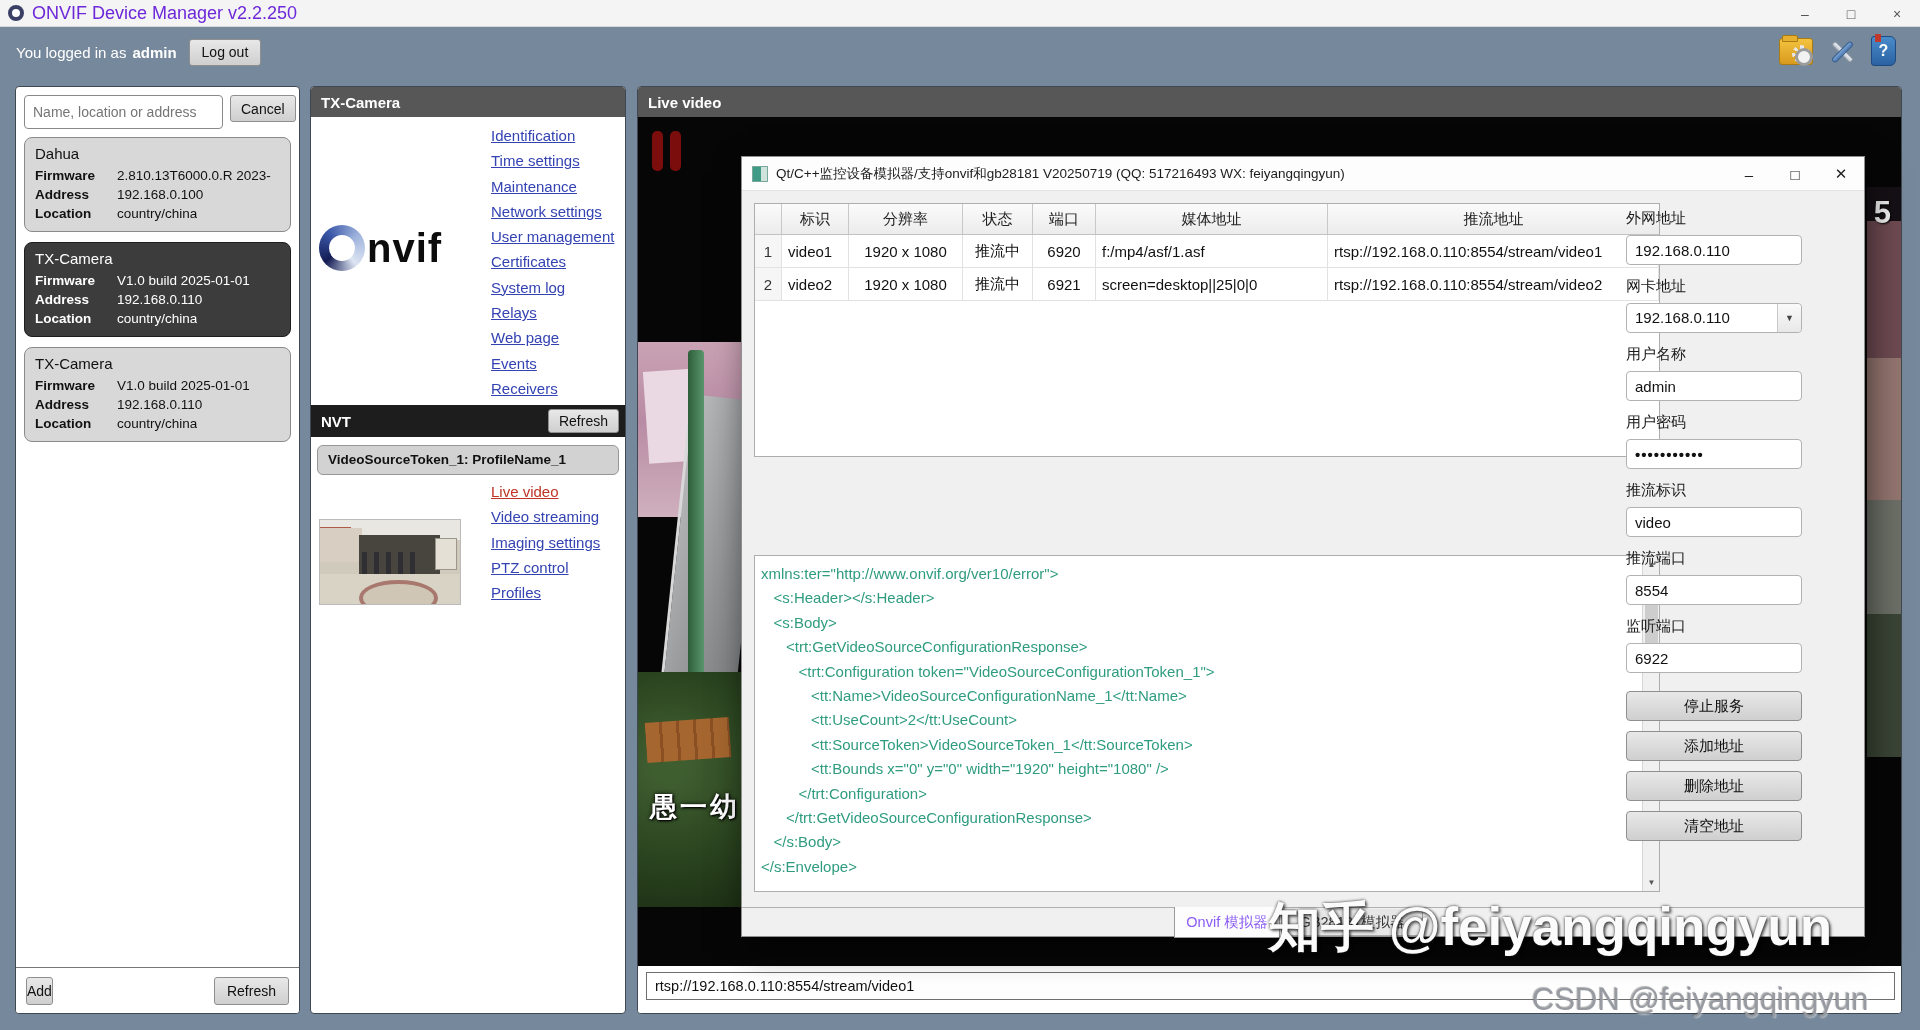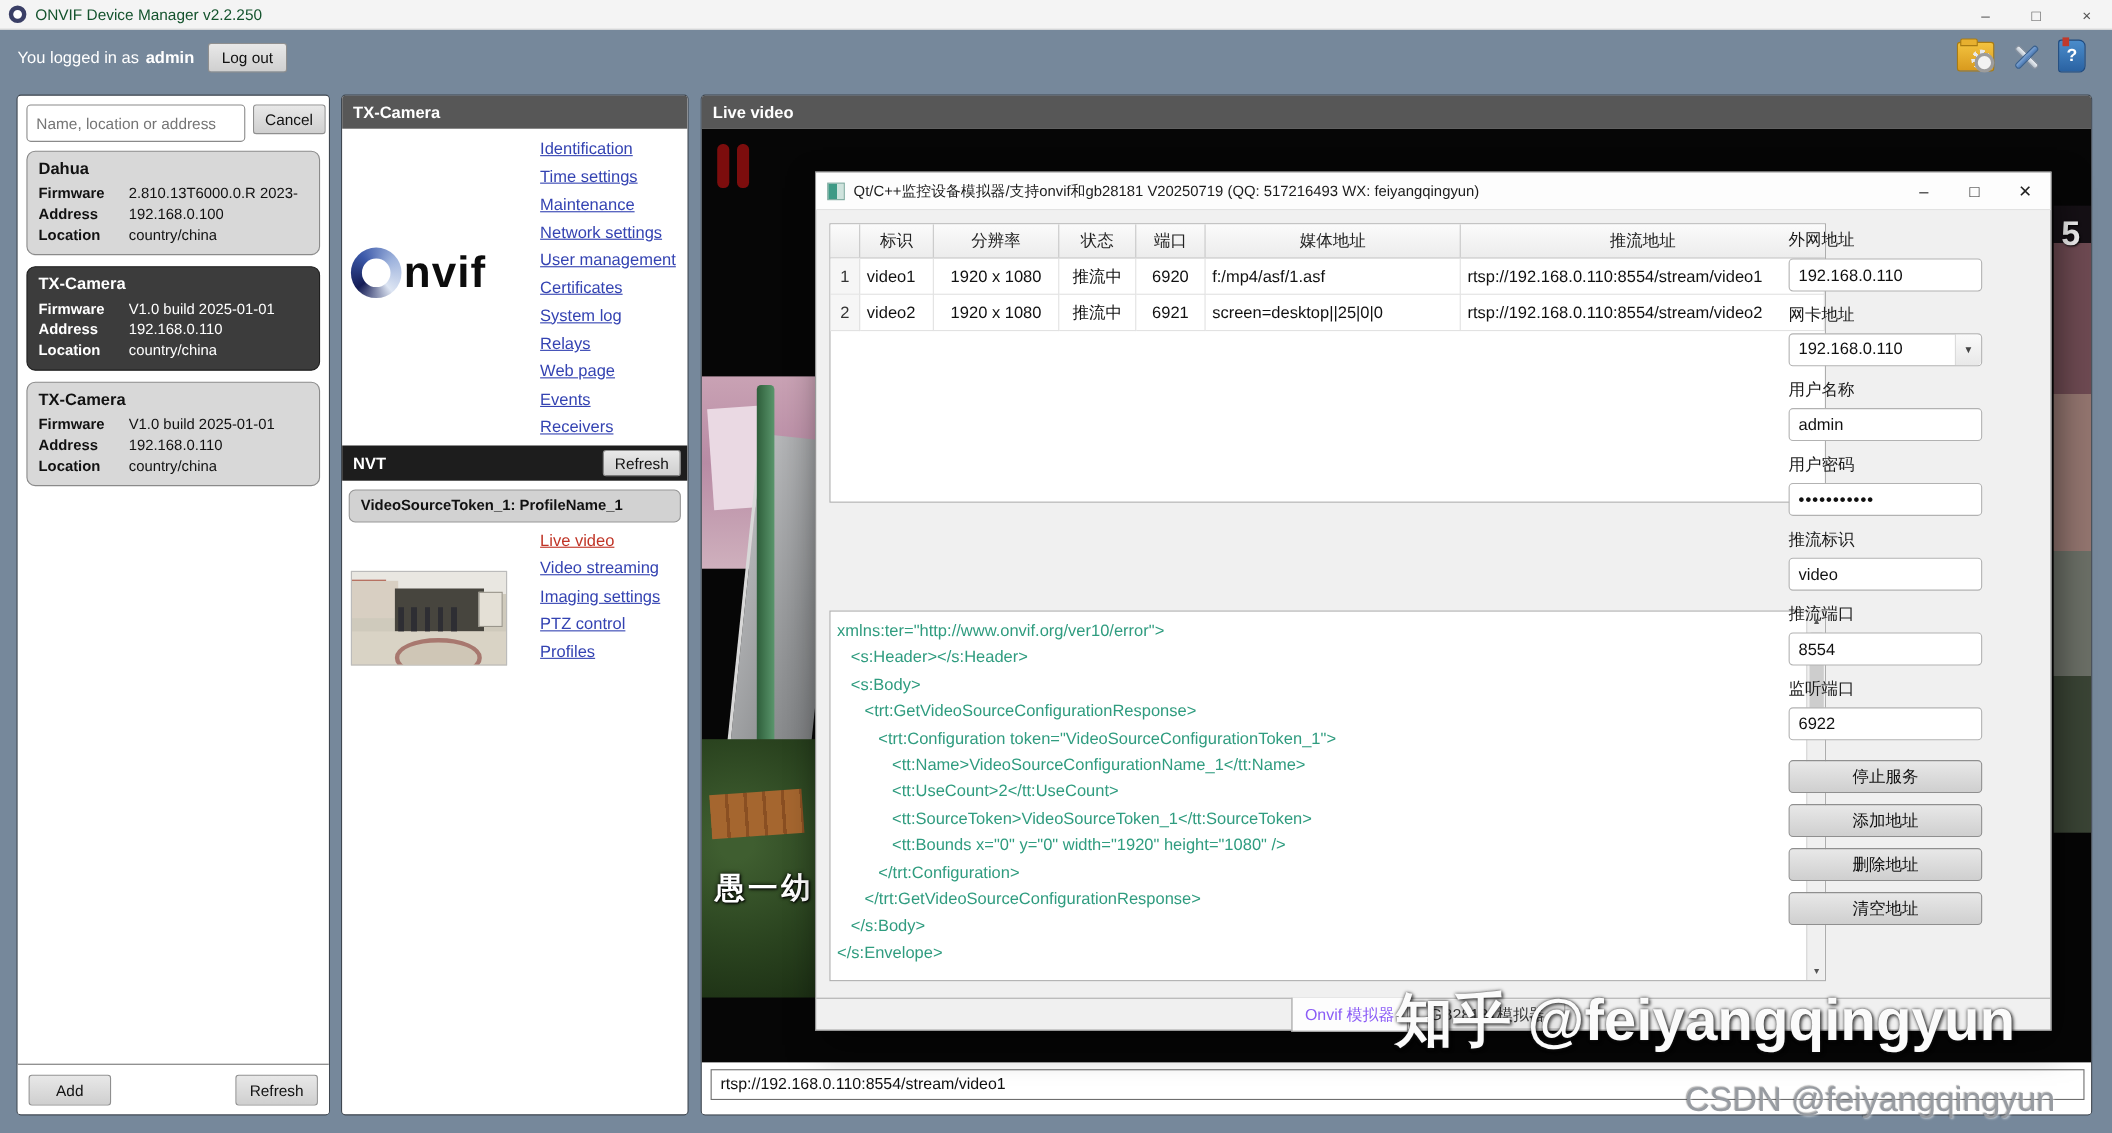--- a/index.html
+++ b/index.html
@@ -3,21 +3,21 @@
 <meta charset="utf-8">
 <style>
   * { margin:0; padding:0; box-sizing:border-box; }
   html,body { width:1920px; height:1030px; overflow:hidden; }
   body { font-family:"Liberation Sans","DejaVu Sans",sans-serif; }
   #root { position:relative; width:1920px; height:1030px; background:#76889B; overflow:hidden; }
 
   
   .titlebar { position:absolute; left:0; top:0; width:1920px; height:27px; background:#f4f4f4; display:flex; align-items:center; border-bottom:1px solid #d8d8d8; }
   .app-ring { width:16px; height:16px; border-radius:50%; border:4px solid #3a3f66; margin:0 8px 0 8px; background:#fff; }
-  .titlebar-text { font-size:14px; color:#14532d; }
+  .titlebar-text { font-size:18px; color:#6d28d9; }
   .win-controls { position:absolute; right:0; top:0; height:27px; display:flex; }
   .wc { width:46px; height:27px; display:flex; align-items:center; justify-content:center; font-size:14px; color:#555; cursor:default; }
 
   
   .toolbar { position:absolute; left:0; top:30px; width:1920px; height:44px; display:flex; align-items:center; }
   .login-text { color:#fff; font-size:15px; margin-left:16px; }
   .login-user { color:#fff; font-size:15px; font-weight:bold; margin-left:6px; }
   .btn { background:linear-gradient(180deg,#e8e8e8,#cfcfcf); border:1px solid #8f8f8f; border-radius:3px; font-size:14px; color:#111; display:inline-flex; align-items:center; justify-content:center; }
   .logout-btn { height:27px; padding:0 12px; margin-left:12px; }
   .tb-icons { position:absolute; right:24px; top:6px; display:flex; gap:14px; align-items:center; }
@@ -35,26 +35,26 @@
   .panel { position:absolute; background:#fff; border:1px solid #3f4750; border-radius:4px; overflow:hidden; }
   .panel-header { height:30px; background:#575757; color:#fff; font-weight:bold; font-size:15px; display:flex; align-items:center; padding:0 10px; justify-content:space-between; }
 
   
   #device-panel { left:15px; top:86px; width:285px; height:928px; }
   .search-row { display:flex; gap:7px; padding:8px; }
   .search-input { flex:1; height:27px; border:1px solid #8a8a8a; border-radius:4px; padding:16px 8px; font-size:14px; color:#333; font-family:inherit; }
   .cancel-btn { height:27px; padding:0 10px; }
   .dev-card { margin:0 8px 10px 8px; background:#d8d8d8; border:1px solid #8a8a8a; border-radius:8px; padding:7px 10px 8px 10px; color:#111; }
   .dev-card.selected { background:#3c3c3c; border-color:#1e1e1e; color:#fff; }
-  .dev-name { font-weight:bold; font-size:15px; margin-bottom:4px; }
+  .dev-name { font-weight:normal; font-size:15px; margin-bottom:4px; }
   .dev-row { display:flex; font-size:13.5px; line-height:19px; }
   .dev-label { font-weight:bold; width:82px; flex:0 0 82px; }
   .dev-val { white-space:nowrap; overflow:hidden; }
   .devlist-bottom { position:absolute; left:0; bottom:0; width:100%; height:46px; border-top:1px solid #777; background:#fff; }
-  .add-btn { position:absolute; left:10px; top:9px; height:28px; padding:0 24px; }
+  .add-btn { position:absolute; left:10px; top:9px; height:28px; padding:0 0; }
   .refresh-btn-bottom { position:absolute; right:10px; top:9px; height:28px; padding:0 12px; }
 
   
   #camera-panel { left:310px; top:86px; width:316px; height:928px; }
   .onvif-logo { position:absolute; left:8px; top:138px; display:flex; align-items:center; }
   .onvif-ring { width:46px; height:46px; border-radius:50%; background:conic-gradient(from 230deg,#141c55,#3b58a9,#9db2dc,#dde5f3,#141c55); position:relative; }
   .onvif-ring-inner { position:absolute; left:10px; top:10px; width:26px; height:26px; border-radius:50%; background:#fff; }
   .onvif-word { font-size:40px; font-weight:bold; color:#0c0c0c; letter-spacing:1px; margin-left:2px; }
   .link-col { position:absolute; left:180px; top:36px; }
   .cam-link { display:block; color:#3443b2; text-decoration:underline; font-size:15px; line-height:25.3px; white-space:nowrap; }

